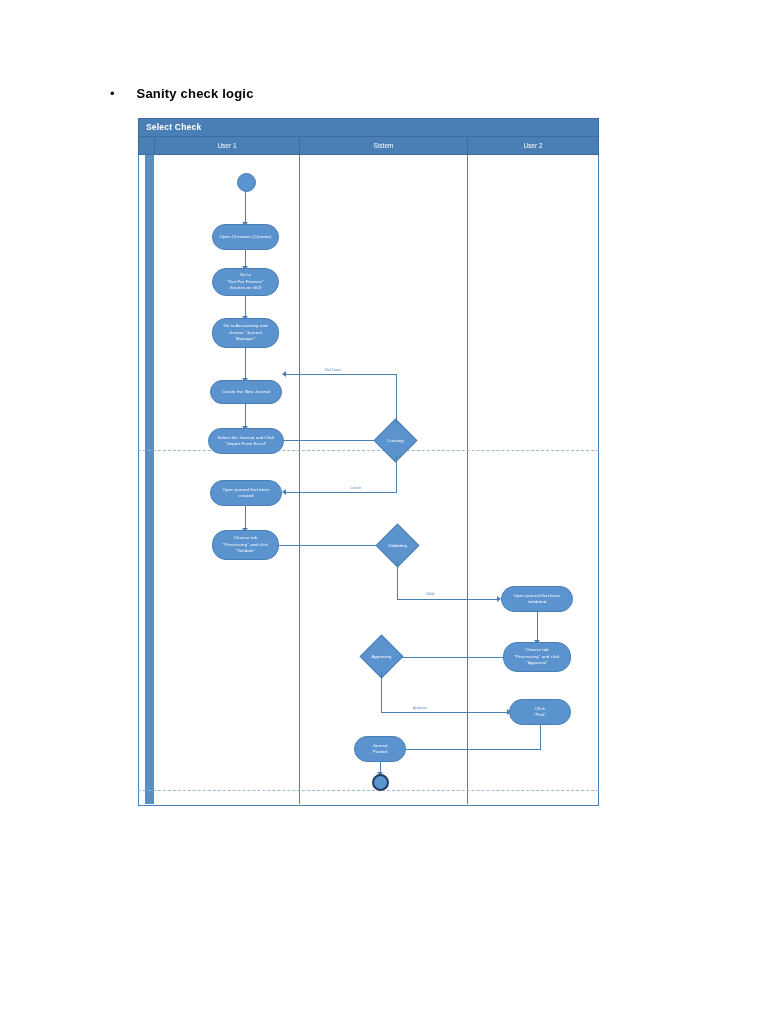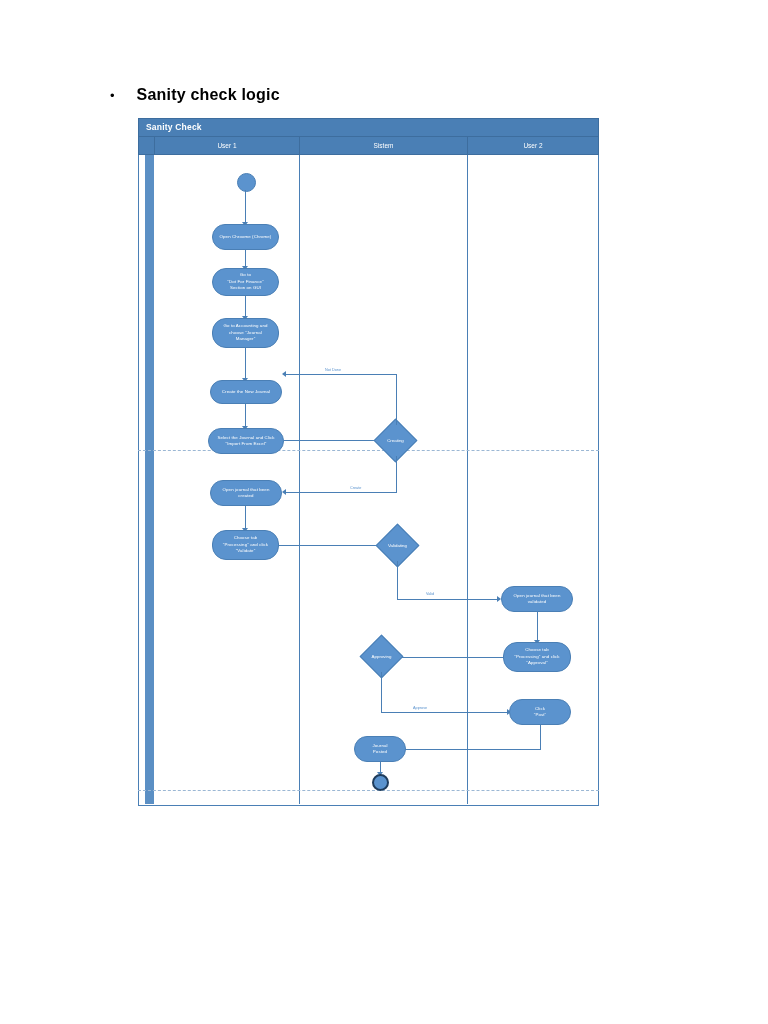--- a/index.html
+++ b/index.html
@@ -3,21 +3,21 @@
 <meta charset="utf-8">
 <style>
   html,body{margin:0;padding:0;background:#ffffff;}
   body{width:768px;height:1024px;position:relative;
        font-family:"Liberation Sans",sans-serif;color:#000;}
 
   
   #bullet-heading{position:absolute;left:110px;top:86px;width:520px;
       display:flex;align-items:baseline;gap:22px;}
   #bullet-heading .dot{font-size:13px;line-height:1;color:#000;}
-  #bullet-heading .txt{font-size:16px;font-weight:bold;letter-spacing:.2px;text-align:right;}
+  #bullet-heading .txt{font-size:13px;font-weight:bold;letter-spacing:.2px;text-align:right;}
 
   
   #diagram{position:absolute;left:138px;top:118px;width:461px;height:688px;}
 
   #pool-title{position:absolute;left:0;top:0;width:461px;height:19px;
       background:#4a7fb5;border:1px solid #3d6d9e;box-sizing:border-box;}
   #pool-title span{position:absolute;left:7px;top:3px;color:#ffffff;
       font-size:8.5px;font-weight:bold;letter-spacing:.2px;}
 
   #lane-head{position:absolute;left:0;top:19px;width:461px;height:18px;
@@ -74,21 +74,21 @@
 <body>
 
 <div id="bullet-heading">
   <span class="dot">•</span>
   <span class="txt">Sanity check logic</span>
 </div>
 
 <div id="diagram">
 
   <div id="pool-title">
-    <span>Sanity Check</span>
+    <span>Select Check</span>
   </div>
 
   <div id="lane-head">
     <div class="lh gut"></div>
     <div class="lh l1">User 1</div>
     <div class="lh l2">Sistem</div>
     <div class="lh l3">User 2</div>
   </div>
 
   <div id="lane-body"></div>

